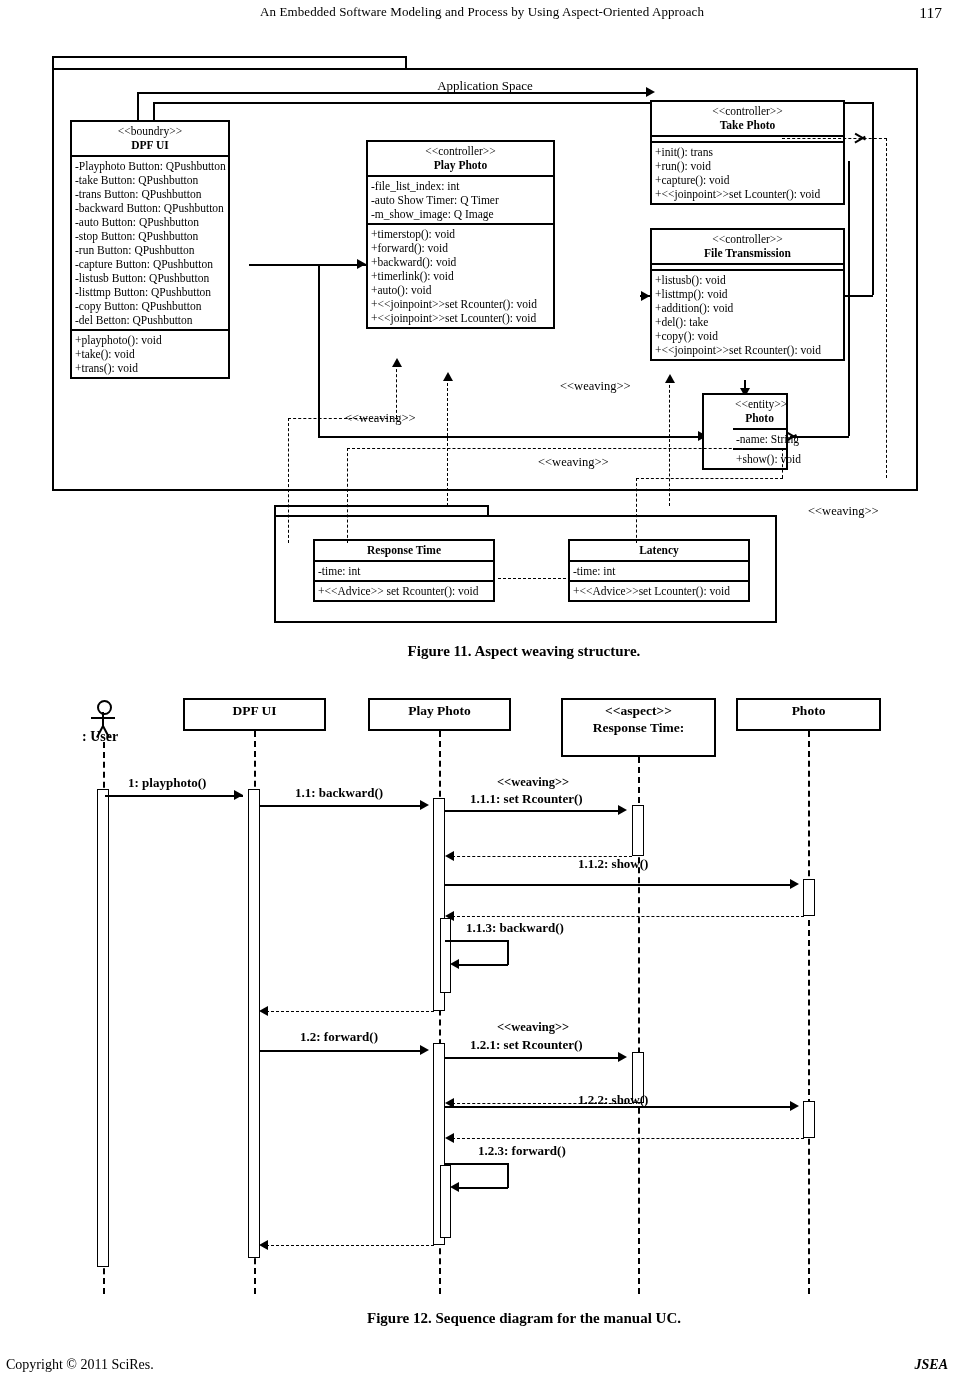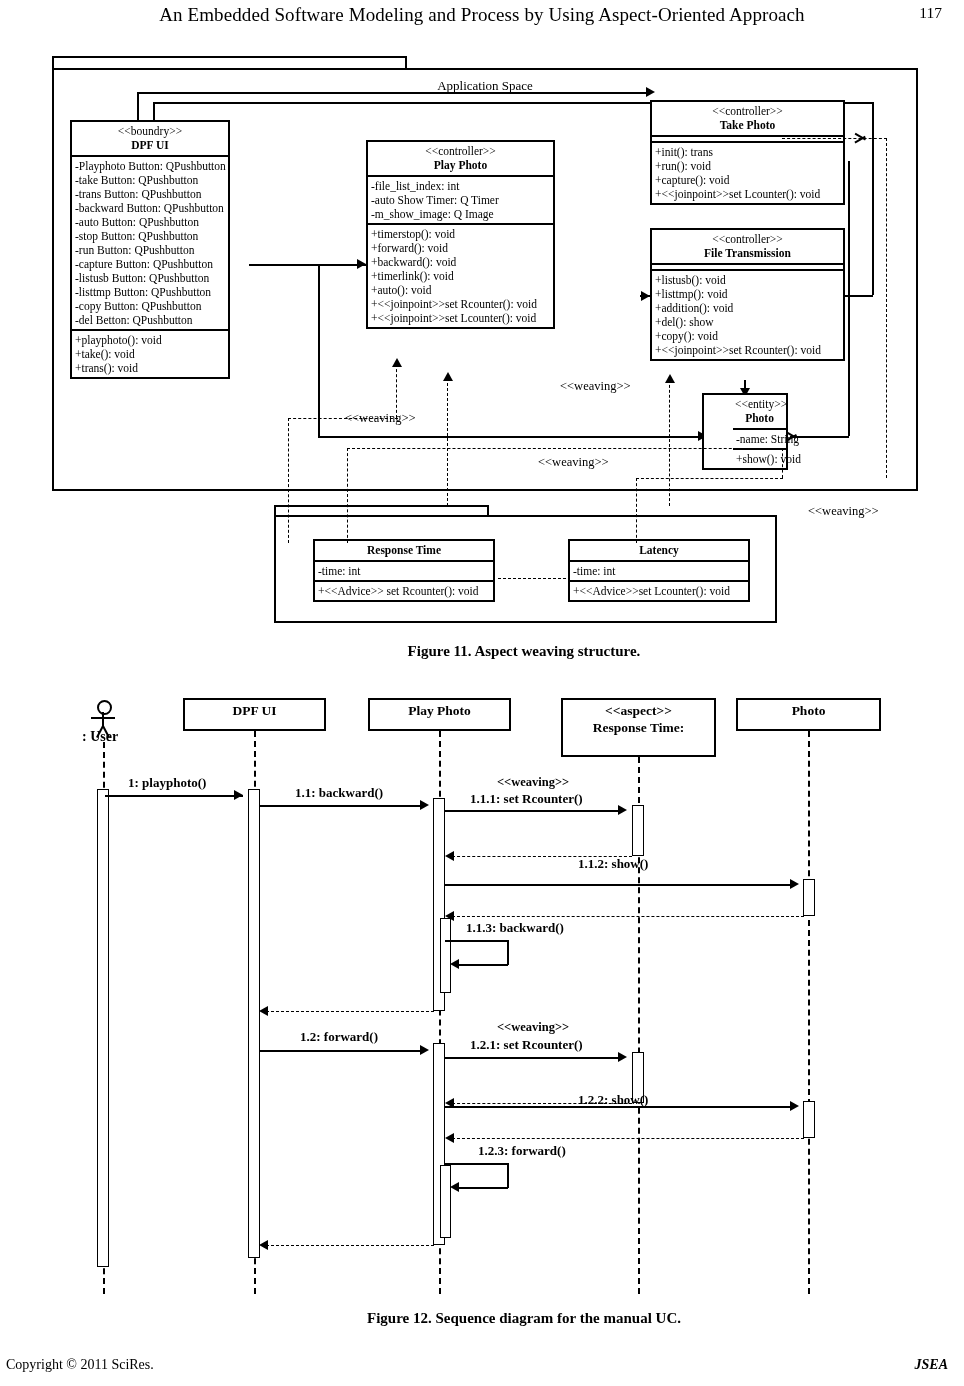--- a/index.html
+++ b/index.html
@@ -10,21 +10,21 @@
     color:#000;
     position:relative;
     overflow:hidden;
   }
   
   .page-header{
     position:absolute;top:0;left:0;width:964px;height:30px;
   }
   .page-header .title{
     position:absolute;left:0;top:4px;width:964px;text-align:center;
-    font-size:19px;letter-spacing:.1px;
+    font-size:13px;letter-spacing:.1px;
   }
   .page-header .pageno{
     position:absolute;right:22px;top:4px;font-size:15.5px;
   }
   .footer-left{
     position:absolute;left:6px;top:1357px;font-size:14px;
   }
   .footer-right{
     position:absolute;right:16px;top:1357px;font-size:14px;
     font-weight:bold;font-style:italic;
@@ -208,21 +208,21 @@
   <div class="uml-class" style="left:650px;top:228px;width:195px;">
     <div class="cname">
       <span class="stereo">&lt;&lt;controller&gt;&gt;</span>
       <span class="nm">File Transmission</span>
     </div>
     <div class="sect empty"></div>
     <div class="sect">
       <div>+listusb(): void</div>
       <div>+listtmp(): void</div>
       <div>+addition(): void</div>
-      <div>+del(): show</div>
+      <div>+del(): take</div>
       <div>+copy(): void</div>
       <div>+&lt;&lt;joinpoint&gt;&gt;set Rcounter(): void</div>
     </div>
   </div>
 
   <div class="uml-class" style="left:702px;top:393px;width:86px;padding-left:29px;">
     <div class="cname">
       <span class="stereo">&lt;&lt;entity&gt;&gt;</span>
       <span class="nm">Photo</span>
     </div>

